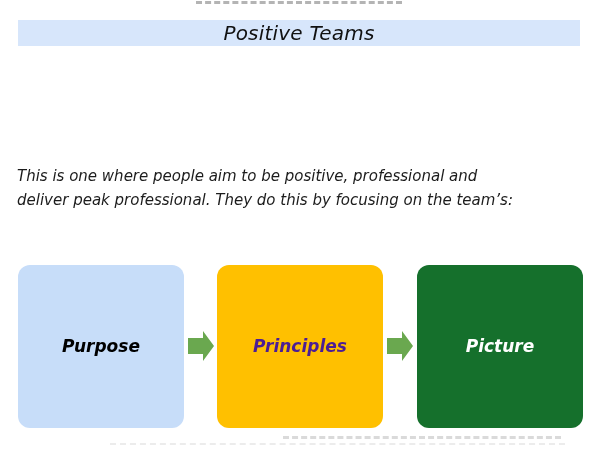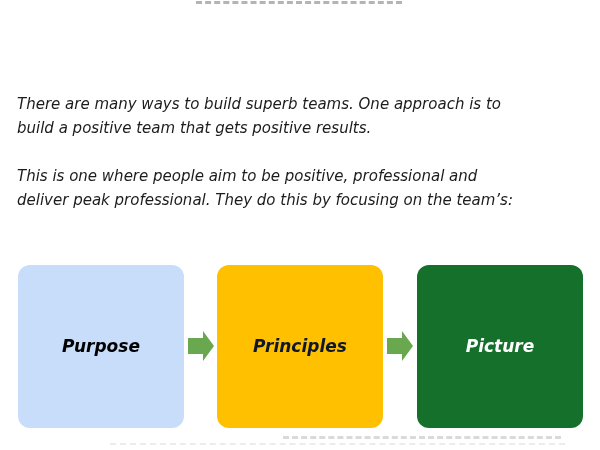--- a/index.html
+++ b/index.html
@@ -41,36 +41,38 @@
   .arrow-0 { left:170px; }
   .arrow-1 { left:369px; }
 </style>
 </head>
 <body>
 
 <div class="page">
 
   <div class="artifact artifact-top"></div>
 
+  <div class="banner" style="background: rgb(215, 230, 251);">
+    <span class="title">Positive Teams</span>
+  </div>
 
-  <p class="para para-1" style="color: rgb(28, 28, 28);"><span>There are many ways to build superb teams. One approach is to</span><br><span>build a positive team that gets positive results.</span></p>
 
   <p class="para para-2" style="color: rgb(28, 28, 28); font-style: italic;"><span>This is one where people aim to be positive, professional and</span><br><span>deliver peak professional. They do this by focusing on the team’s:</span></p>
 
   <div class="flow">
 
     <div class="box box-0" style="background: rgb(199, 221, 249); color: rgb(0, 0, 0);">
         <span>Purpose</span>
       </div>
 
     <svg class="arrow arrow-0" viewBox="0 0 26 32" xmlns="http://www.w3.org/2000/svg">
       <polygon points="0,8 15,8 15,1 26,16 15,31 15,24 0,24" fill="#6aa84f"></polygon>
     </svg>
 
-    <div class="box box-1" style="background: rgb(255, 192, 0); color: #0f172a; text-align: center;">
+    <div class="box box-1" style="background: rgb(255, 192, 0); color: #4c1d95; text-align: center;">
         <span>Principles</span>
       </div>
 
     <svg class="arrow arrow-1" viewBox="0 0 26 32" xmlns="http://www.w3.org/2000/svg">
       <polygon points="0,8 15,8 15,1 26,16 15,31 15,24 0,24" fill="#6aa84f"></polygon>
     </svg>
 
     <div class="box box-2" style="background: rgb(21, 112, 44); color: rgb(255, 255, 255);">
         <span>Picture</span>
       </div>

